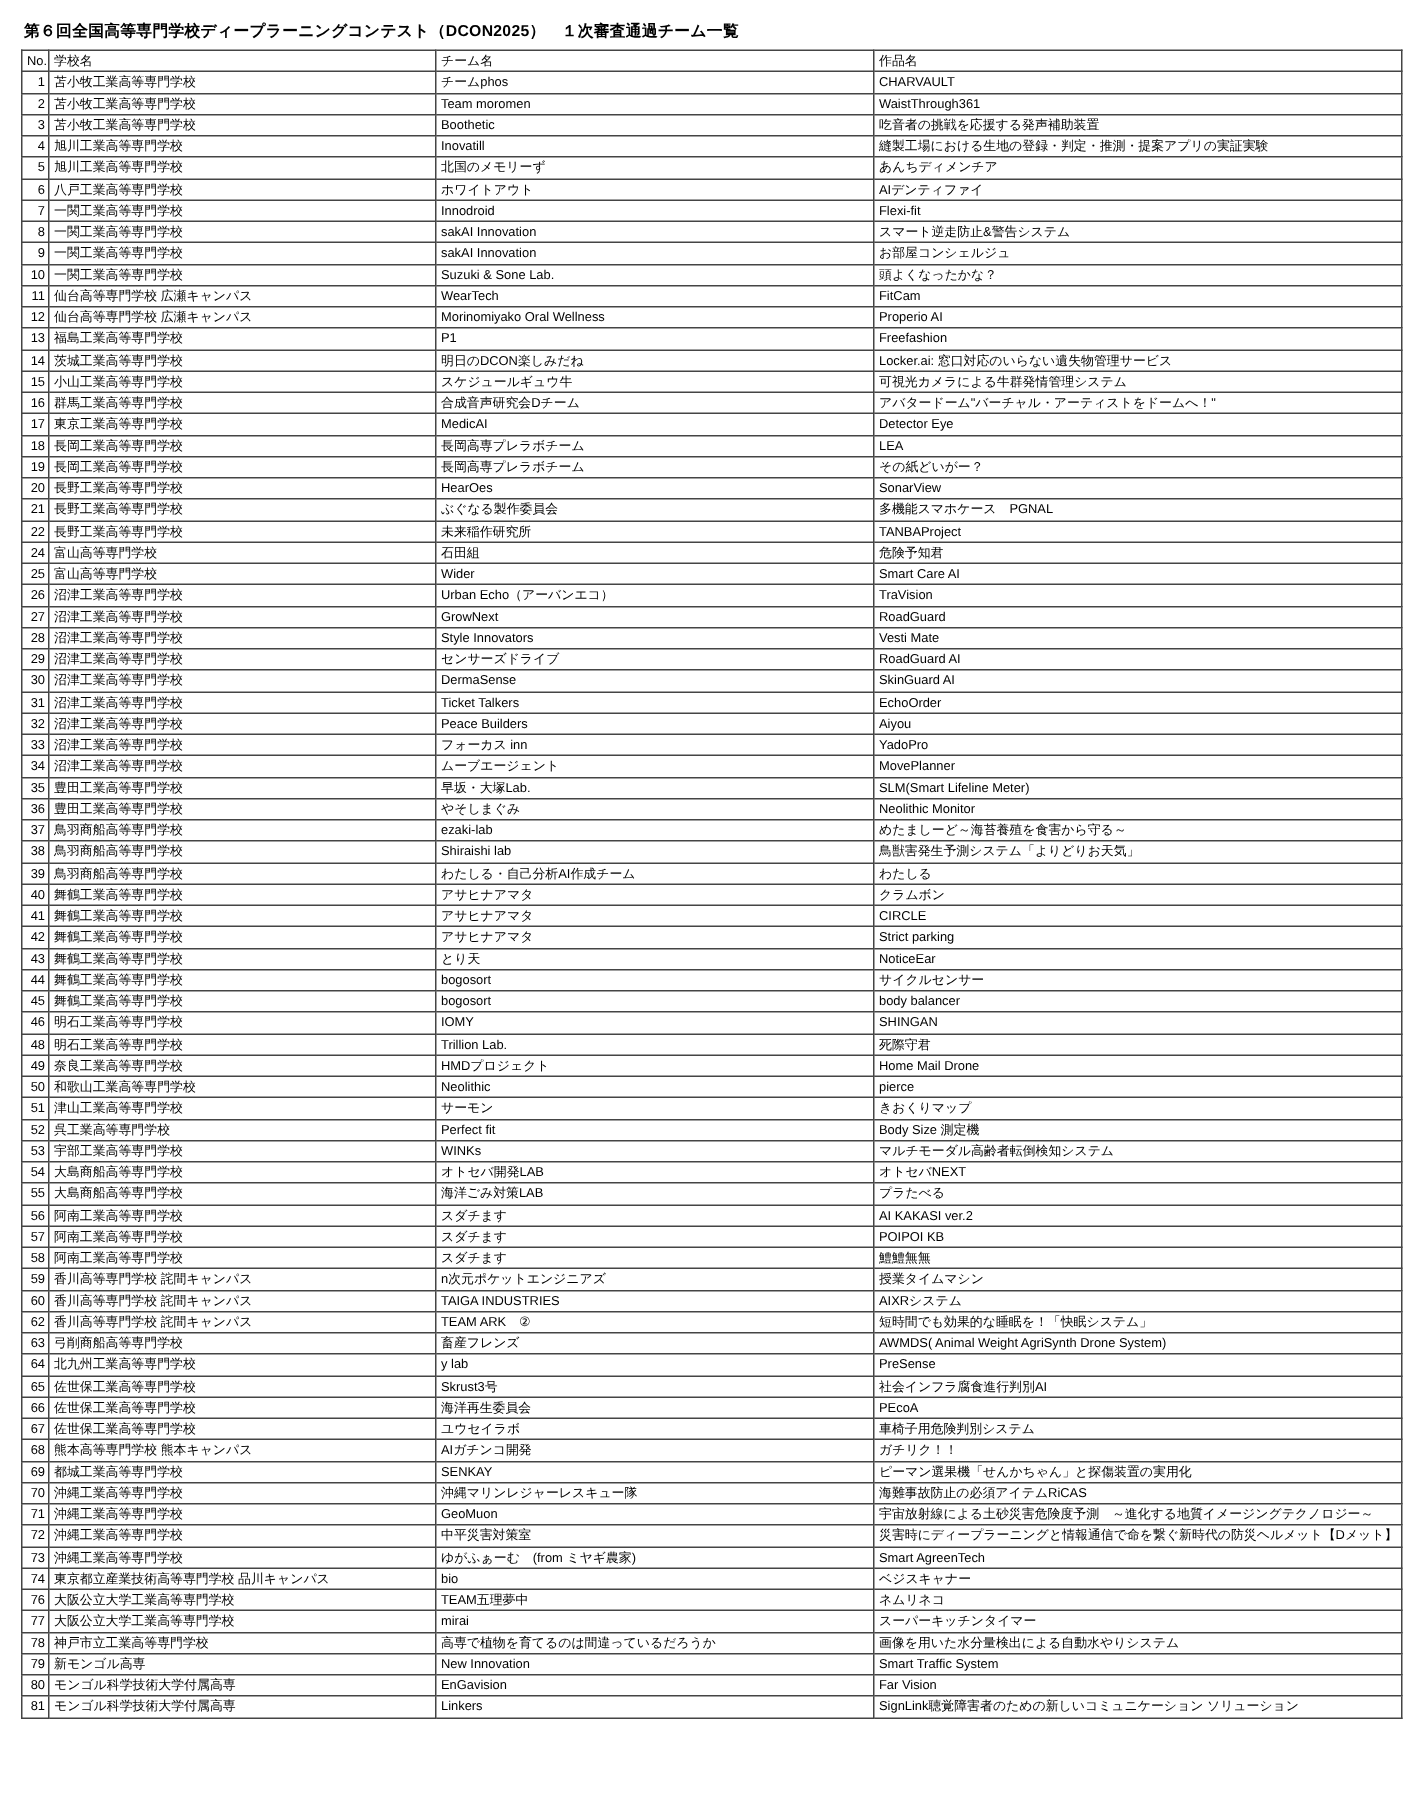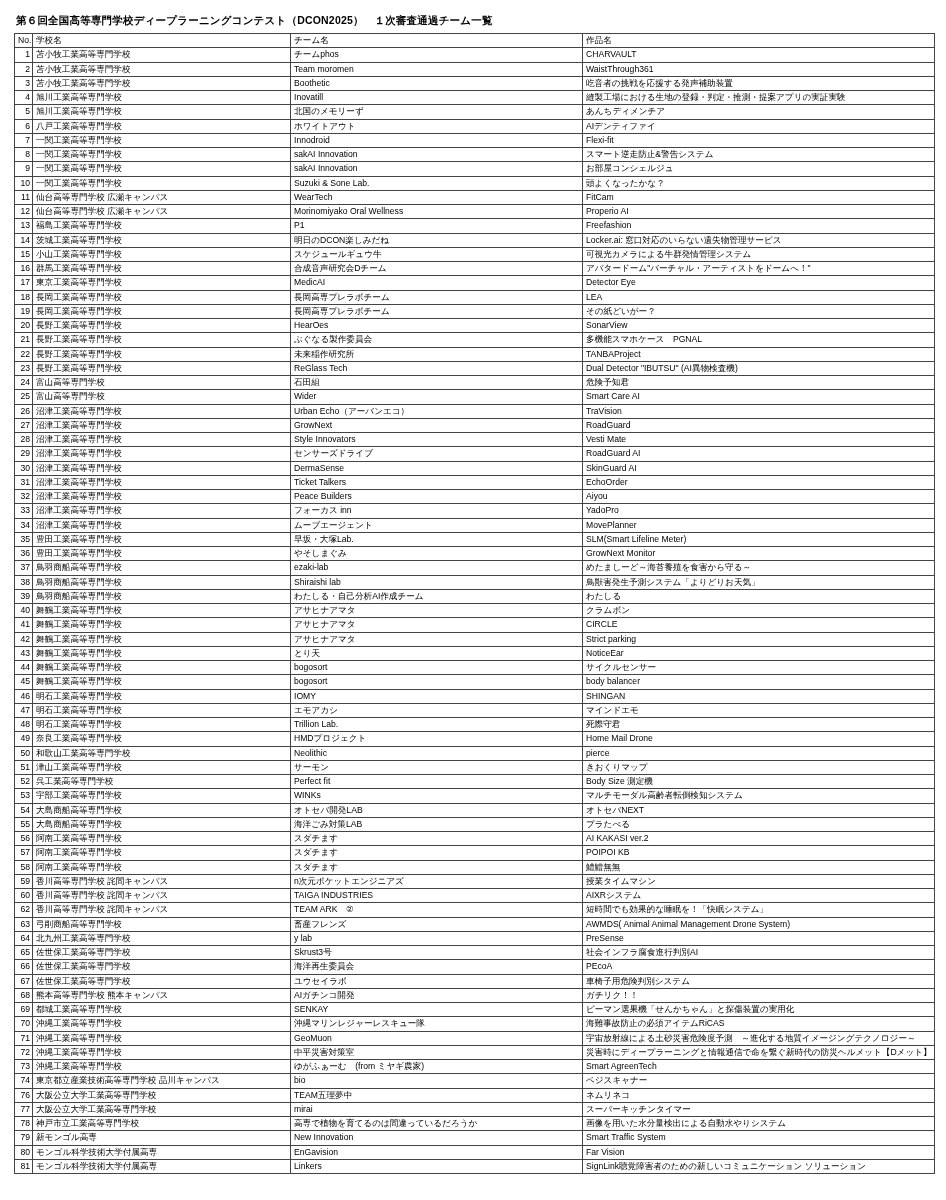--- a/index.html
+++ b/index.html
@@ -191,26 +191,20 @@
           <td>ぶぐなる製作委員会</td>
           <td>多機能スマホケース　PGNAL</td>
         </tr>
         <tr>
           <td class="cell-no">22</td>
           <td>長野工業高等専門学校</td>
           <td>未来稲作研究所</td>
           <td>TANBAProject</td>
         </tr>
         <tr>
-          <td class="cell-no">23</td>
-          <td>長野工業高等専門学校</td>
-          <td>ReGlass Tech</td>
-          <td>Dual Detector "IBUTSU" (AI異物検査機)</td>
-        </tr>
-        <tr>
           <td class="cell-no">24</td>
           <td>富山高等専門学校</td>
           <td>石田組</td>
           <td>危険予知君</td>
         </tr>
         <tr>
           <td class="cell-no">25</td>
           <td>富山高等専門学校</td>
           <td>Wider</td>
           <td>Smart Care AI</td>
@@ -272,21 +266,21 @@
         <tr>
           <td class="cell-no">35</td>
           <td>豊田工業高等専門学校</td>
           <td>早坂・大塚Lab.</td>
           <td>SLM(Smart Lifeline Meter)</td>
         </tr>
         <tr>
           <td class="cell-no">36</td>
           <td>豊田工業高等専門学校</td>
           <td>やそしまぐみ</td>
-          <td>GrowNext Monitor</td>
+          <td>Neolithic Monitor</td>
         </tr>
         <tr>
           <td class="cell-no">37</td>
           <td>鳥羽商船高等専門学校</td>
           <td>ezaki-lab</td>
           <td>めたましーど～海苔養殖を食害から守る～</td>
         </tr>
         <tr>
           <td class="cell-no">38</td>
           <td>鳥羽商船高等専門学校</td>
@@ -335,26 +329,20 @@
           <td>bogosort</td>
           <td>body balancer</td>
         </tr>
         <tr>
           <td class="cell-no">46</td>
           <td>明石工業高等専門学校</td>
           <td>IOMY</td>
           <td>SHINGAN</td>
         </tr>
         <tr>
-          <td class="cell-no">47</td>
-          <td>明石工業高等専門学校</td>
-          <td>エモアカシ</td>
-          <td>マインドエモ</td>
-        </tr>
-        <tr>
           <td class="cell-no">48</td>
           <td>明石工業高等専門学校</td>
           <td>Trillion Lab.</td>
           <td>死際守君</td>
         </tr>
         <tr>
           <td class="cell-no">49</td>
           <td>奈良工業高等専門学校</td>
           <td>HMDプロジェクト</td>
           <td>Home Mail Drone</td>
@@ -428,21 +416,21 @@
         <tr>
           <td class="cell-no">62</td>
           <td>香川高等専門学校 詫間キャンパス</td>
           <td>TEAM ARK　②</td>
           <td>短時間でも効果的な睡眠を！「快眠システム」</td>
         </tr>
         <tr>
           <td class="cell-no">63</td>
           <td>弓削商船高等専門学校</td>
           <td>畜産フレンズ</td>
-          <td>AWMDS( Animal Animal Management Drone System)</td>
+          <td>AWMDS( Animal Weight AgriSynth Drone System)</td>
         </tr>
         <tr>
           <td class="cell-no">64</td>
           <td>北九州工業高等専門学校</td>
           <td>y lab</td>
           <td>PreSense</td>
         </tr>
         <tr>
           <td class="cell-no">65</td>
           <td>佐世保工業高等専門学校</td>

